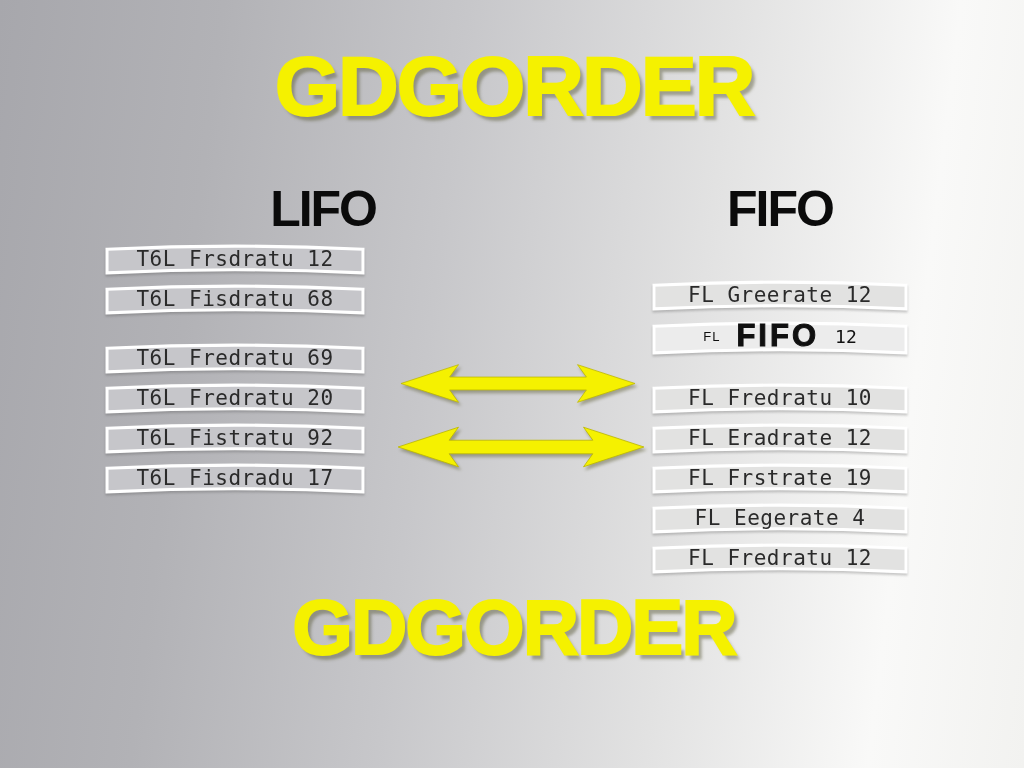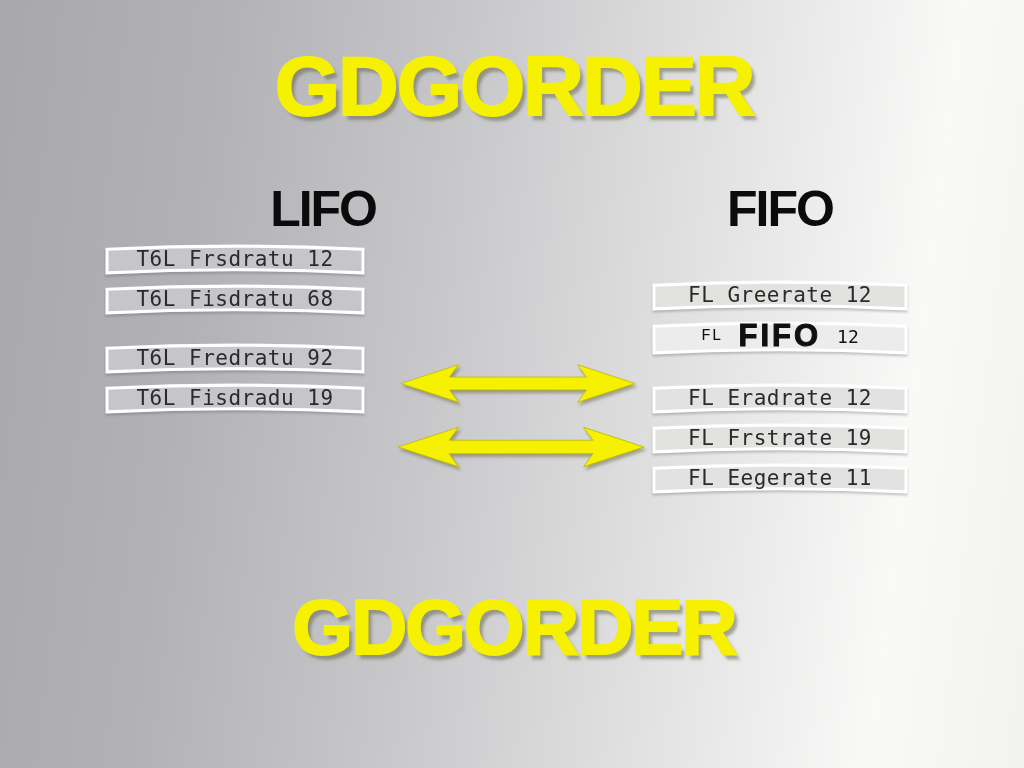--- a/index.html
+++ b/index.html
@@ -50,21 +50,21 @@
     display:flex;align-items:center;justify-content:center;
     font-family:"DejaVu Sans Mono", monospace;
     font-size:21px;color:#2a2a2a;letter-spacing:0.5px;
     white-space:nowrap;
   }
   .row-text-highlight{
     position:absolute;inset:0;padding-bottom:5px;
     display:flex;align-items:center;justify-content:center;
     white-space:nowrap;color:#101010;
   }
-  .hl-prefix{font-family:Liberation Mono, monospace;font-size:16px;letter-spacing:1px;margin-right:16px;}
+  .hl-prefix{font-family:Liberation Sans, sans-serif;font-size:13px;letter-spacing:1px;margin-right:16px;}
   .hl-word{font-family:"Liberation Sans",sans-serif;font-weight:900;font-size:31px;letter-spacing:3px;margin-right:16px;-webkit-text-stroke:1px #101010;}
   .hl-value{font-family:"DejaVu Sans Mono",monospace;font-size:18px;}
   .exchange-arrow{
     position:absolute;
     filter:drop-shadow(2px 3px 1.5px rgba(92,92,52,0.45));
   }
   .arrow-shape{fill:#f5f100;stroke:#bdb800;stroke-width:0.8;}
 </style>
 </head>
 <body>
@@ -87,27 +87,39 @@
       <svg class="band-shape" viewBox="0 0 260 34" preserveAspectRatio="none">
           <path class="band-left" d="M3,6 Q130,0 257,6 L257,29 Q130,23 3,29 Z"></path>
         </svg>
       <span class="row-text">T6L Fisdratu 68</span>
     </div>
     <div class="group-gap"></div>
     <div class="row">
       <svg class="band-shape" viewBox="0 0 260 34" preserveAspectRatio="none">
           <path class="band-left" d="M3,6 Q130,0 257,6 L257,29 Q130,23 3,29 Z"></path>
         </svg>
-      <span class="row-text">T6L Fredratu 92</span>
+      <span class="row-text">T6L Fredratu 69</span>
     </div>
     <div class="row">
       <svg class="band-shape" viewBox="0 0 260 34" preserveAspectRatio="none">
           <path class="band-left" d="M3,6 Q130,0 257,6 L257,29 Q130,23 3,29 Z"></path>
         </svg>
-      <span class="row-text">T6L Fisdradu 19</span>
+      <span class="row-text">T6L Fredratu 20</span>
+    </div>
+    <div class="row">
+      <svg class="band-shape" viewBox="0 0 260 34" preserveAspectRatio="none">
+          <path class="band-left" d="M3,6 Q130,0 257,6 L257,29 Q130,23 3,29 Z"></path>
+        </svg>
+      <span class="row-text">T6L Fistratu 92</span>
+    </div>
+    <div class="row">
+      <svg class="band-shape" viewBox="0 0 260 34" preserveAspectRatio="none">
+          <path class="band-left" d="M3,6 Q130,0 257,6 L257,29 Q130,23 3,29 Z"></path>
+        </svg>
+      <span class="row-text">T6L Fisdradu 17</span>
     </div>
   </div>
 
   <div class="rows rows-right">
     <div class="row">
       <svg class="band-shape" viewBox="0 0 260 34" preserveAspectRatio="none">
           <path class="band-right" d="M3,6 Q130,0 257,6 L257,29 Q130,23 3,29 Z"></path>
         </svg>
       <span class="row-text">FL Greerate 12</span>
     </div>
@@ -119,33 +131,45 @@
         <span class="hl-prefix">FL</span>
         <span class="hl-word">FIFO</span>
         <span class="hl-value">12</span>
       </span>
     </div>
     <div class="group-gap"></div>
     <div class="row">
       <svg class="band-shape" viewBox="0 0 260 34" preserveAspectRatio="none">
           <path class="band-right" d="M3,6 Q130,0 257,6 L257,29 Q130,23 3,29 Z"></path>
         </svg>
+      <span class="row-text">FL Fredratu 10</span>
+    </div>
+    <div class="row">
+      <svg class="band-shape" viewBox="0 0 260 34" preserveAspectRatio="none">
+          <path class="band-right" d="M3,6 Q130,0 257,6 L257,29 Q130,23 3,29 Z"></path>
+        </svg>
       <span class="row-text">FL Eradrate 12</span>
     </div>
     <div class="row">
       <svg class="band-shape" viewBox="0 0 260 34" preserveAspectRatio="none">
           <path class="band-right" d="M3,6 Q130,0 257,6 L257,29 Q130,23 3,29 Z"></path>
         </svg>
       <span class="row-text">FL Frstrate 19</span>
     </div>
     <div class="row">
       <svg class="band-shape" viewBox="0 0 260 34" preserveAspectRatio="none">
           <path class="band-right" d="M3,6 Q130,0 257,6 L257,29 Q130,23 3,29 Z"></path>
         </svg>
-      <span class="row-text">FL Eegerate 11</span>
+      <span class="row-text">FL Eegerate 4</span>
+    </div>
+    <div class="row">
+      <svg class="band-shape" viewBox="0 0 260 34" preserveAspectRatio="none">
+          <path class="band-right" d="M3,6 Q130,0 257,6 L257,29 Q130,23 3,29 Z"></path>
+        </svg>
+      <span class="row-text">FL Fredratu 12</span>
     </div>
   </div>
 
   <svg class="exchange-arrow" style="left:399px;top:361px;width:238px;height:45px;" viewBox="0 0 240 44">
     <path class="arrow-shape" d="M2,22 L60,3 L51,15.5 L189,15.5 L180,3 L238,22 L180,41 L189,28.5 L51,28.5 L60,41 Z"></path>
   </svg>
   <svg class="exchange-arrow" style="left:396px;top:424px;width:250px;height:46px;" viewBox="0 0 240 44">
     <path class="arrow-shape" d="M2,22 L60,3 L51,15.5 L189,15.5 L180,3 L238,22 L180,41 L189,28.5 L51,28.5 L60,41 Z"></path>
   </svg>
 

